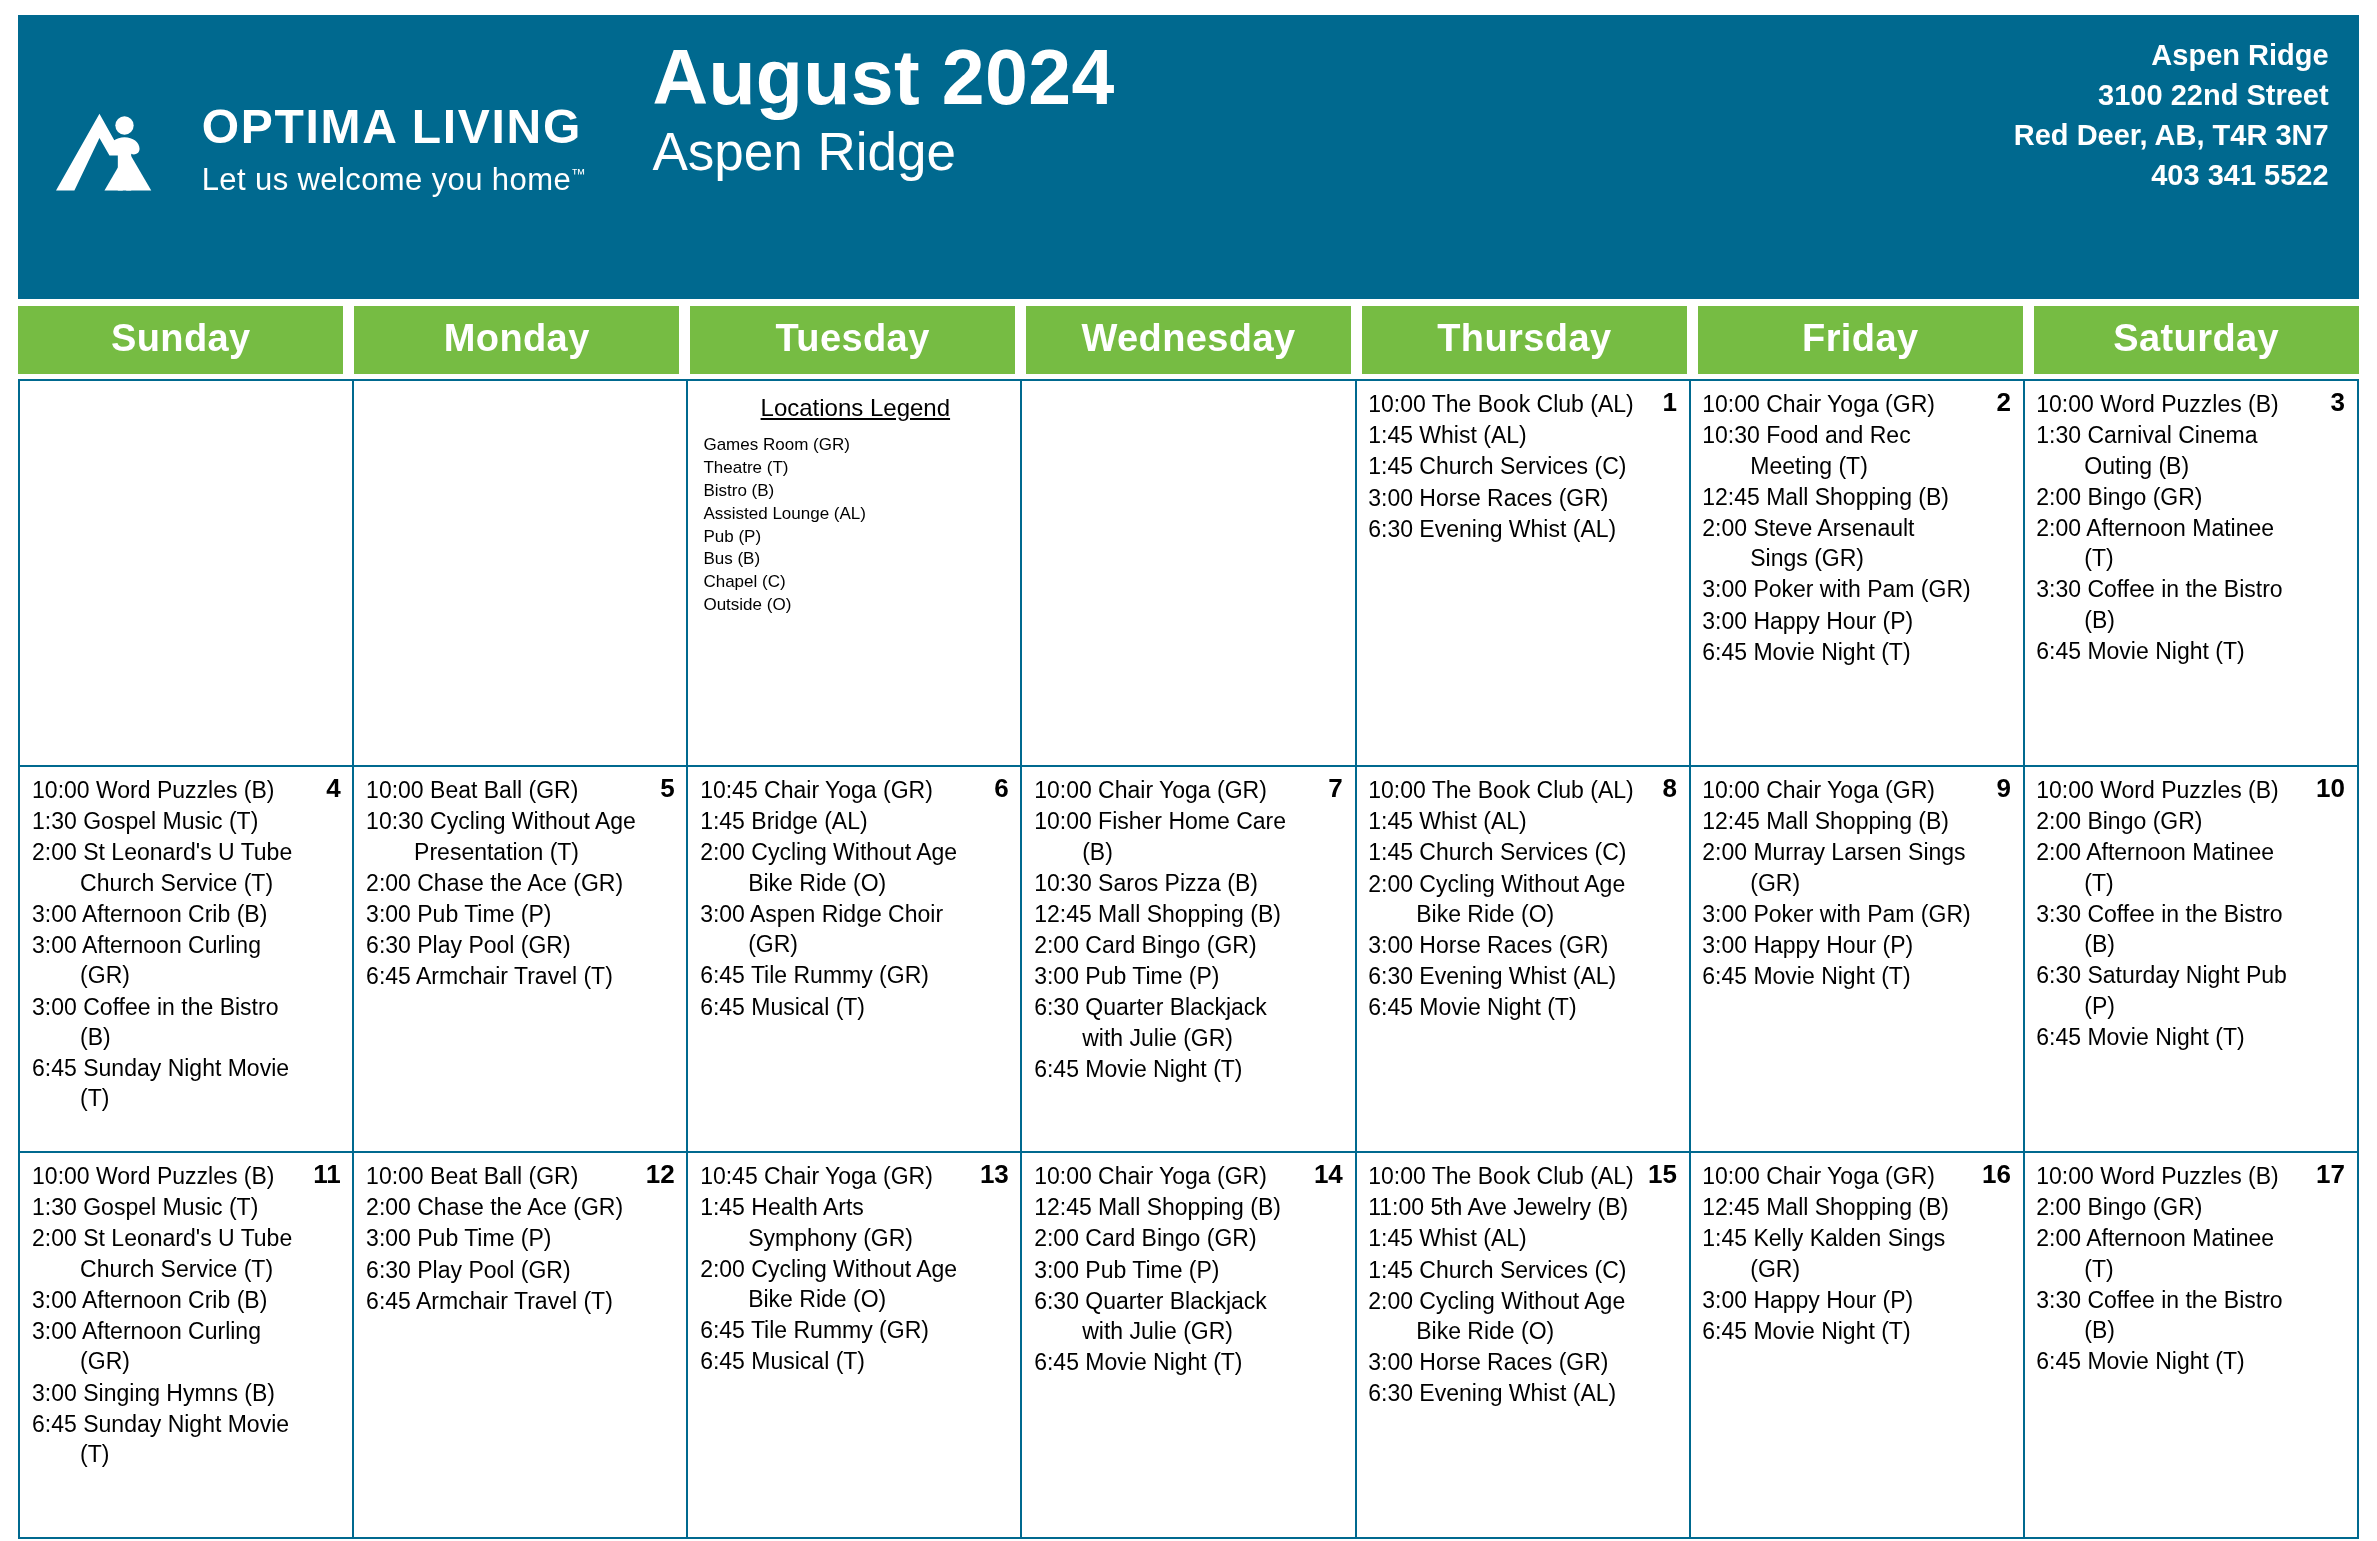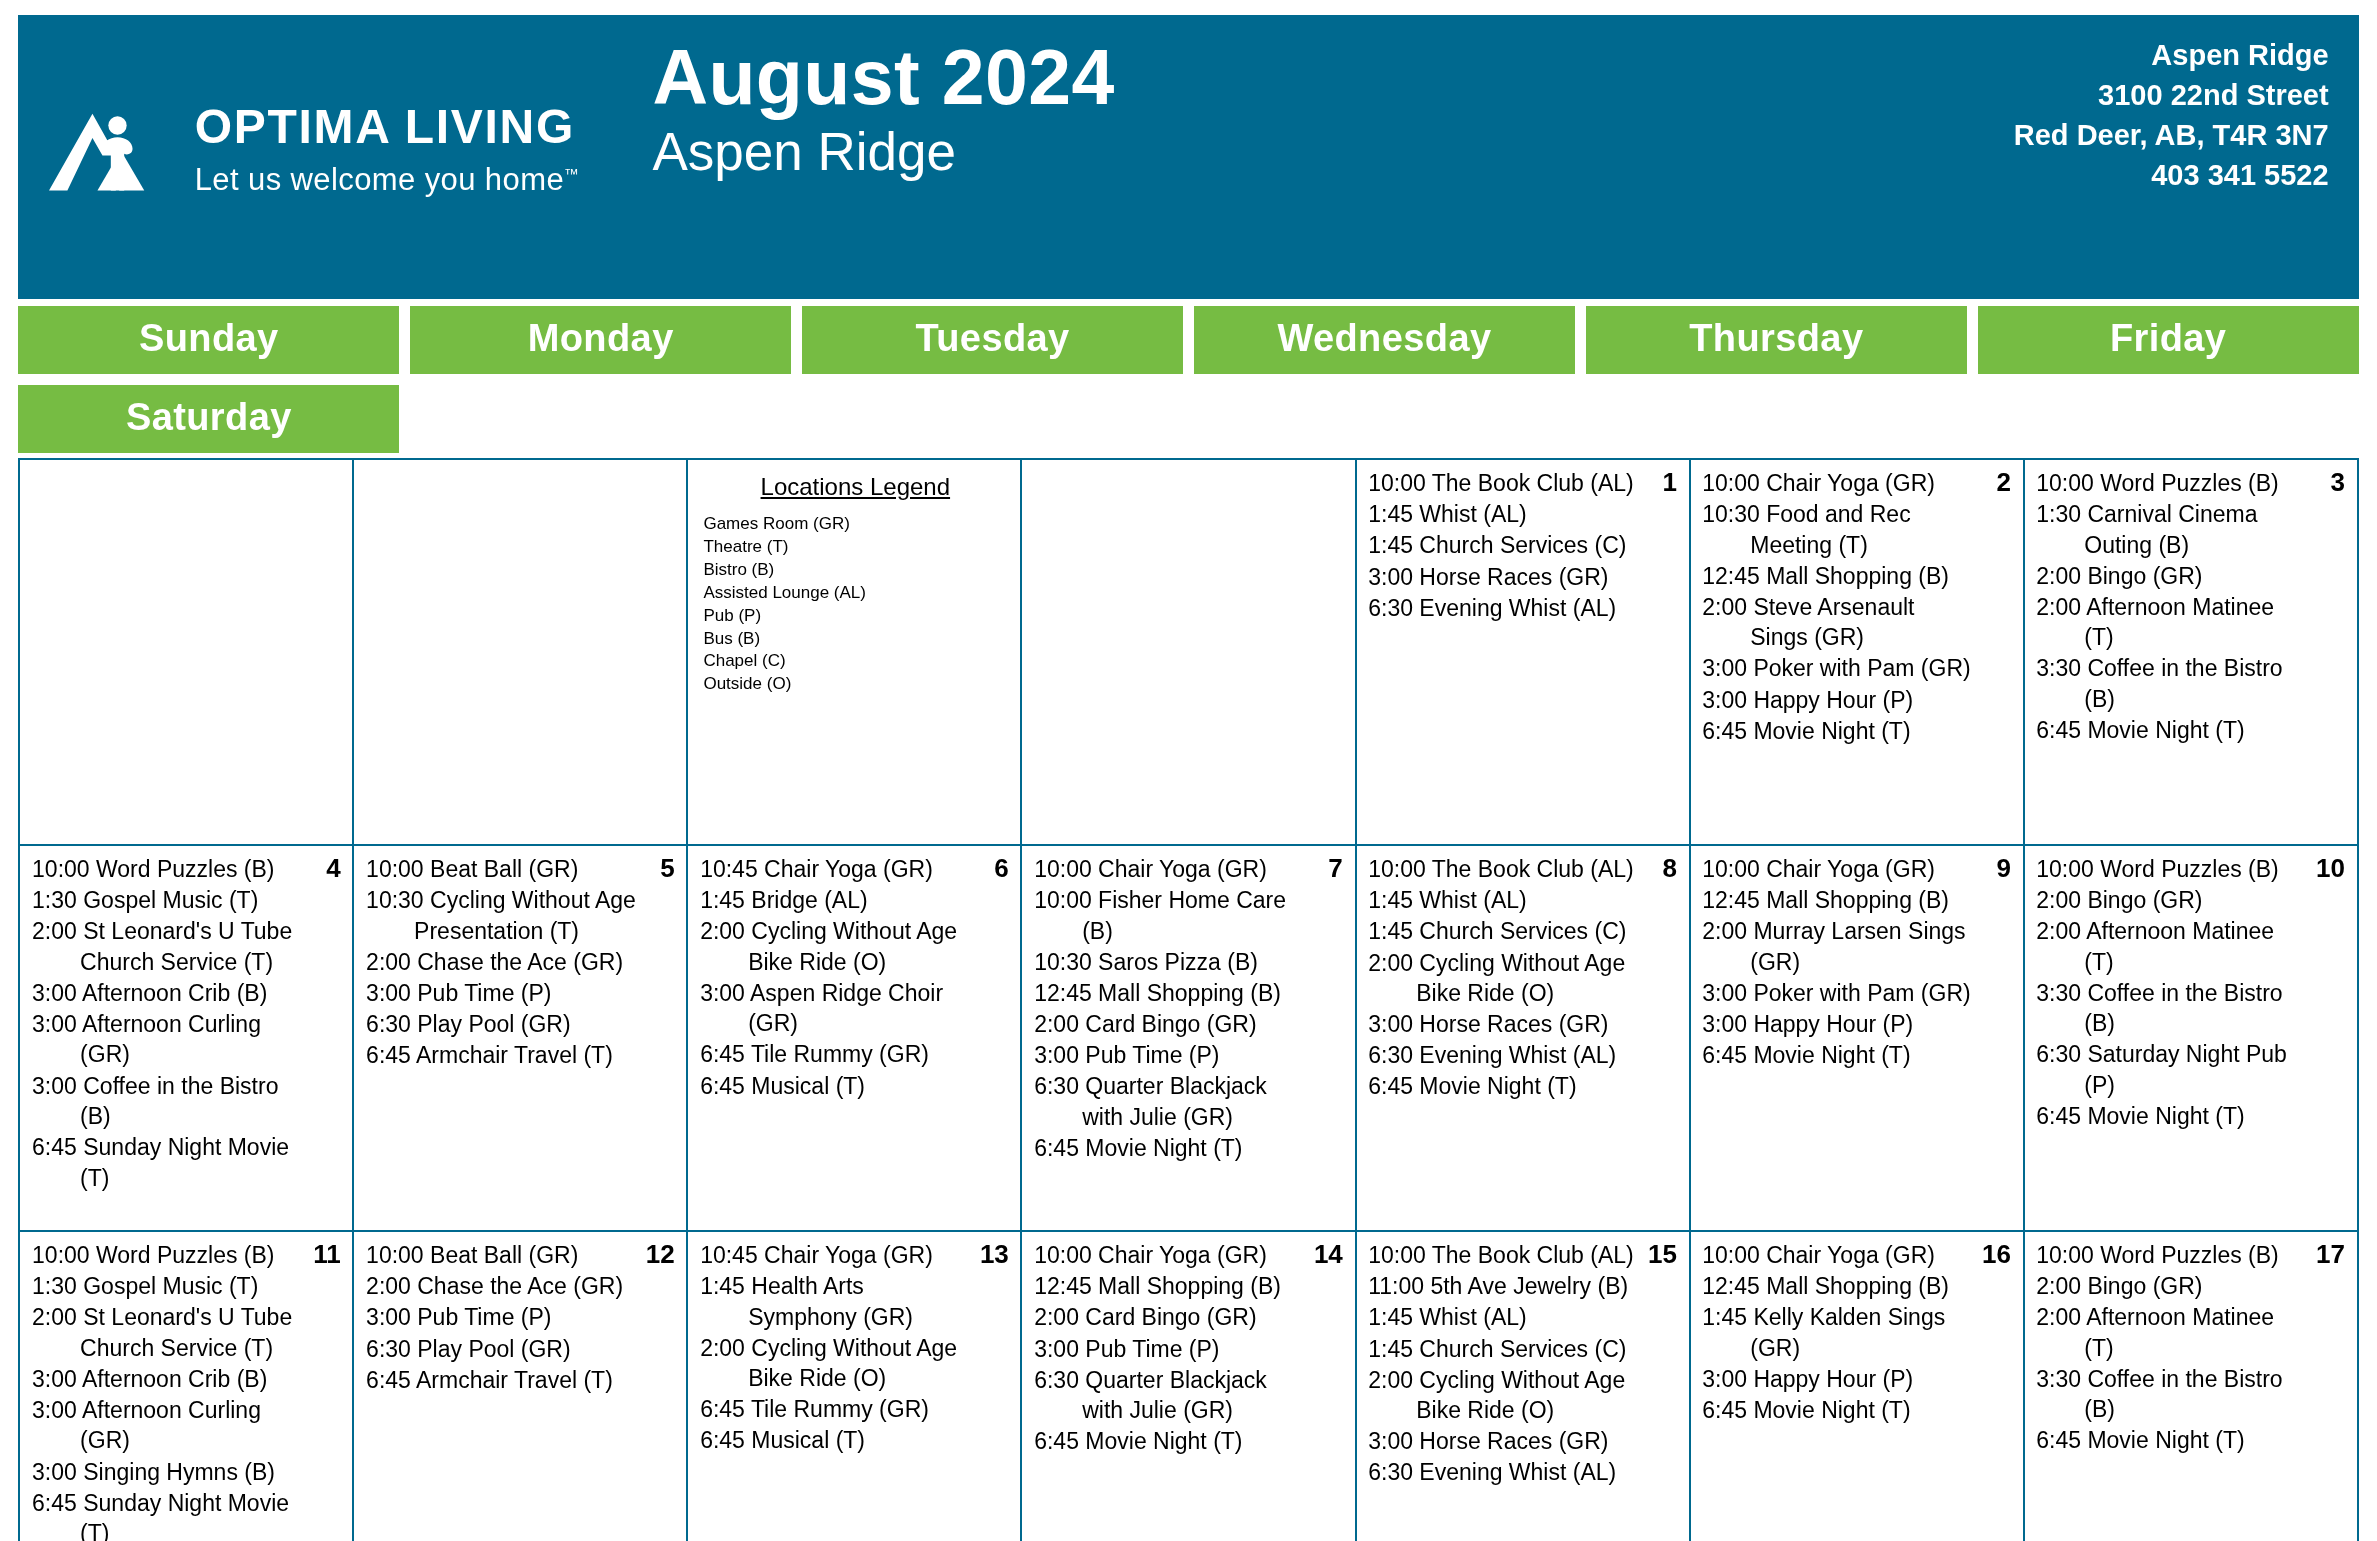--- a/index.html
+++ b/index.html
@@ -21,21 +21,21 @@
     background: #00698f;
     height: 284px;
     display: flex;
     align-items: flex-start;
     position: relative;
     padding: 0;
   }
   .logo-block {
     display: flex;
     align-items: center;
-    padding-left: 26px;
+    padding-left: 33px;
     padding-top: 77px;
     width: 634px;
   }
   .logo-mark { width: 142px; height: 117px; flex: 0 0 142px; }
   .logo-text { margin-left: 8.3px; }
   .logo-title {
     color: #ffffff;
     font-size: 48px;
     font-weight: bold;
     letter-spacing: 1.7px;
@@ -77,21 +77,21 @@
   .addr-line {
     color: #ffffff;
     font-size: 29px;
     font-weight: bold;
     line-height: 1.38;
   }
 
   
   .dow-row {
     display: grid;
-    grid-template-columns: repeat(6, 1fr);
+    grid-template-columns: repeat(7, 1fr);
     gap: 11px;
     margin-top: 6.7px;
   }
   .dow {
     background: #76bc43;
     color: #ffffff;
     font-size: 38px;
     font-weight: bold;
     text-align: center;
     padding: 11.7px 0 13.4px 0;

